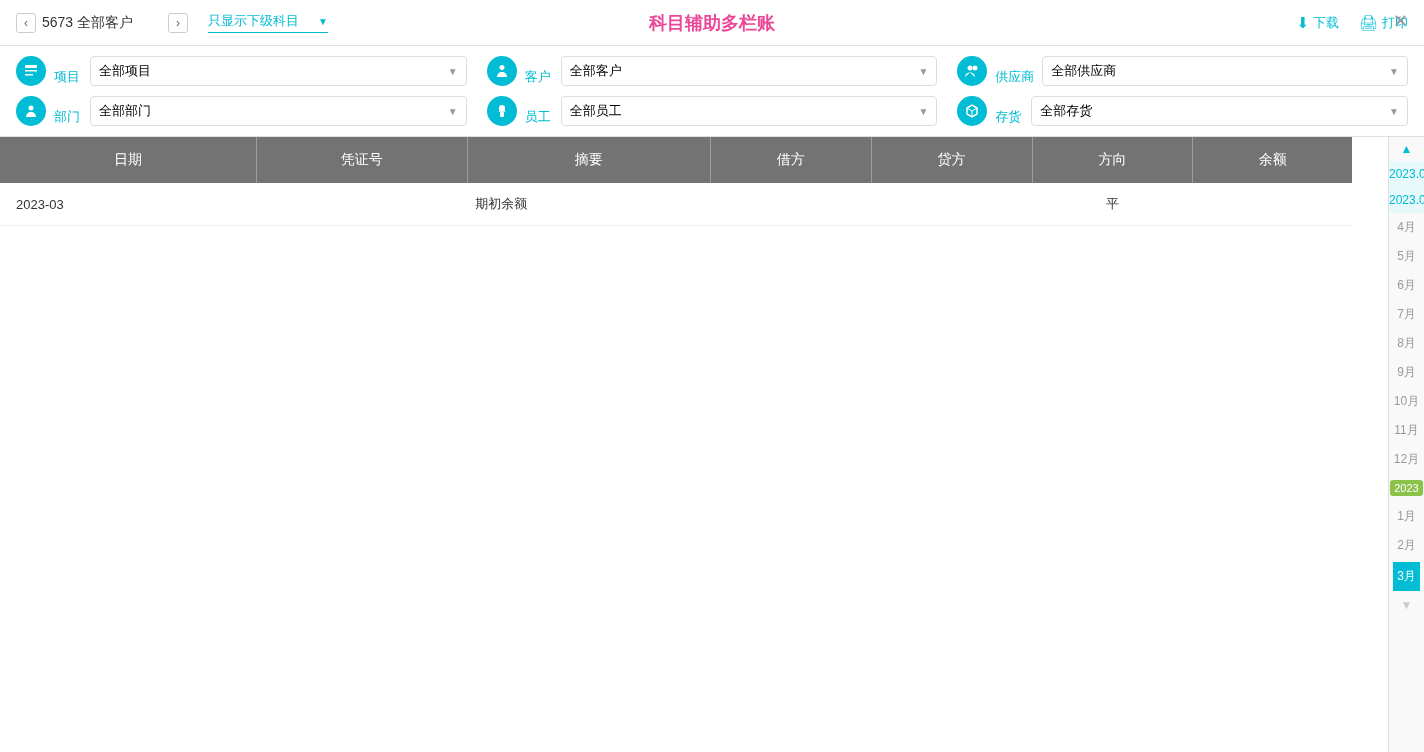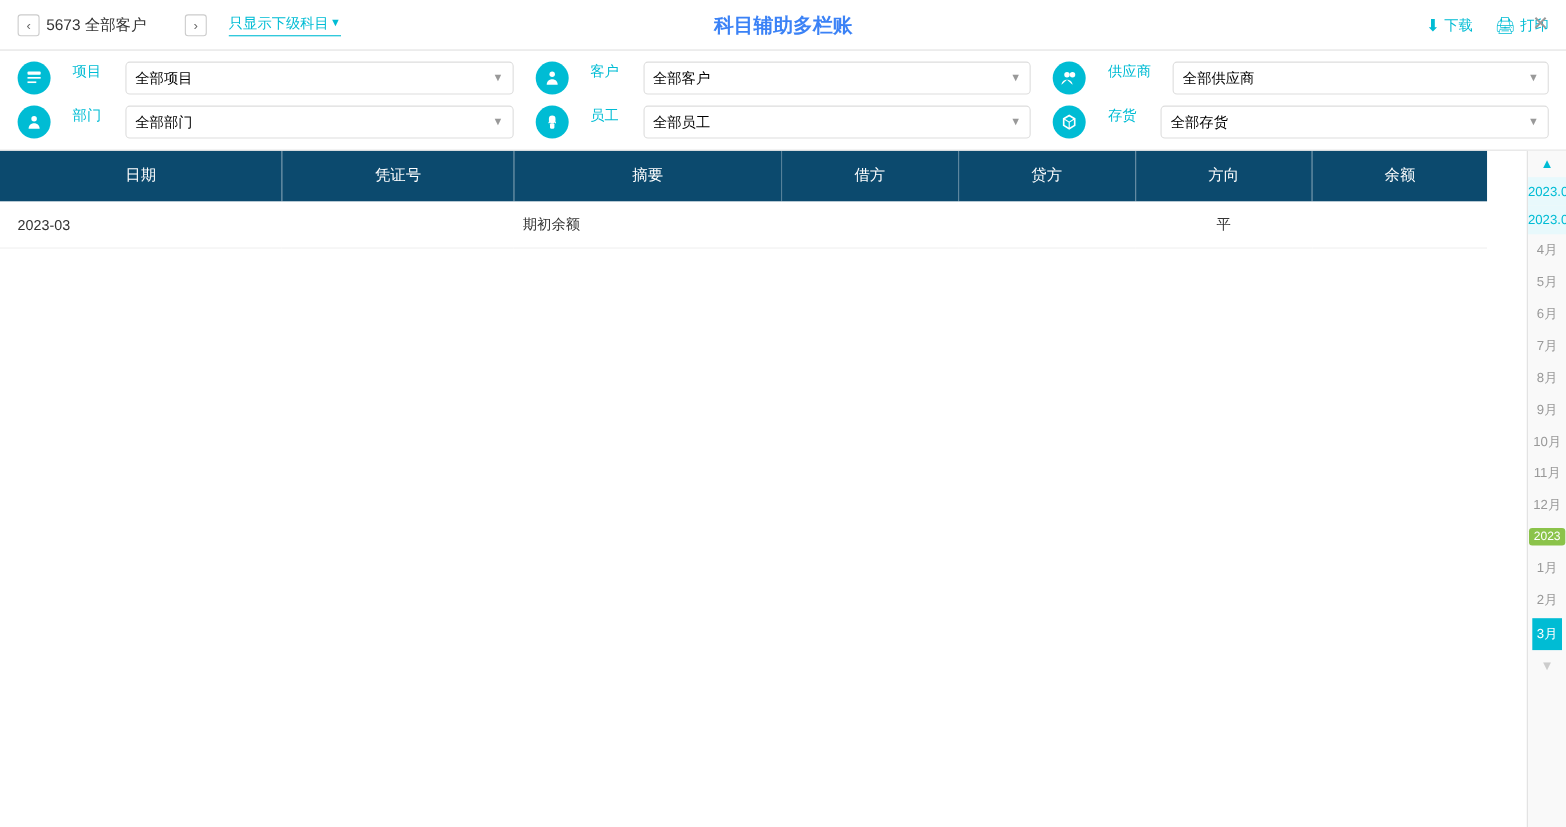--- a/index.html
+++ b/index.html
@@ -28,35 +28,35 @@
       cursor: pointer;
       color: #666;
       font-size: 12px;
     }
     .account-name {
       font-size: 14px;
       color: #333;
       min-width: 120px;
     }
     .show-sub {
-      display: flex; align-items: center; gap: 1px;
+      display: flex; align-items: center; gap: 19px;
       color: #00bcd4;
       border-bottom: 1px solid #00bcd4;
       padding-bottom: 2px;
       cursor: pointer;
       margin-left: 20px;
     }
     .show-sub span { font-size: 13px; }
     .page-title {
       position: absolute;
       left: 50%;
       transform: translateX(-50%);
       font-size: 18px;
       font-weight: bold;
-      color: #3b82f6;
+      color: #ec4899;
     }
     .top-actions {
       margin-left: auto;
       display: flex;
       gap: 20px;
       align-items: center;
     }
     .top-btn {
       display: flex; align-items: center; gap: 4px;
       color: #00bcd4;
@@ -75,22 +75,22 @@
     .filter-bar {
       display: grid;
       grid-template-columns: repeat(3, 1fr);
       gap: 10px 20px;
       padding: 10px 16px;
       background: #fff;
       border-bottom: 1px solid #e0e0e0;
     }
     .filter-item {
       display: flex;
-      align-items: flex-start;
-      gap: 20px;
+      align-items: flex-end;
+      gap: 8px;
     }
     .filter-icon {
       width: 30px; height: 30px;
       border-radius: 50%;
       background: #00bcd4;
       display: flex; align-items: center; justify-content: center;
       color: #fff;
       font-size: 14px;
       flex-shrink: 0;
     }
@@ -124,21 +124,21 @@
     }
     .main-area {
       display: flex;
       height: calc(752px - 50px - 82px);
     }
     table {
       width: 100%;
       border-collapse: collapse;
     }
     thead tr {
-      background: #0c4a6e;
+      background: #737373;
       color: #fff;
     }
     thead th {
       padding: 14px 8px;
       text-align: center;
       font-weight: normal;
       font-size: 14px;
       border-right: 1px solid rgba(255,255,255,0.3);
     }
     thead th:last-child { border-right: none; }

